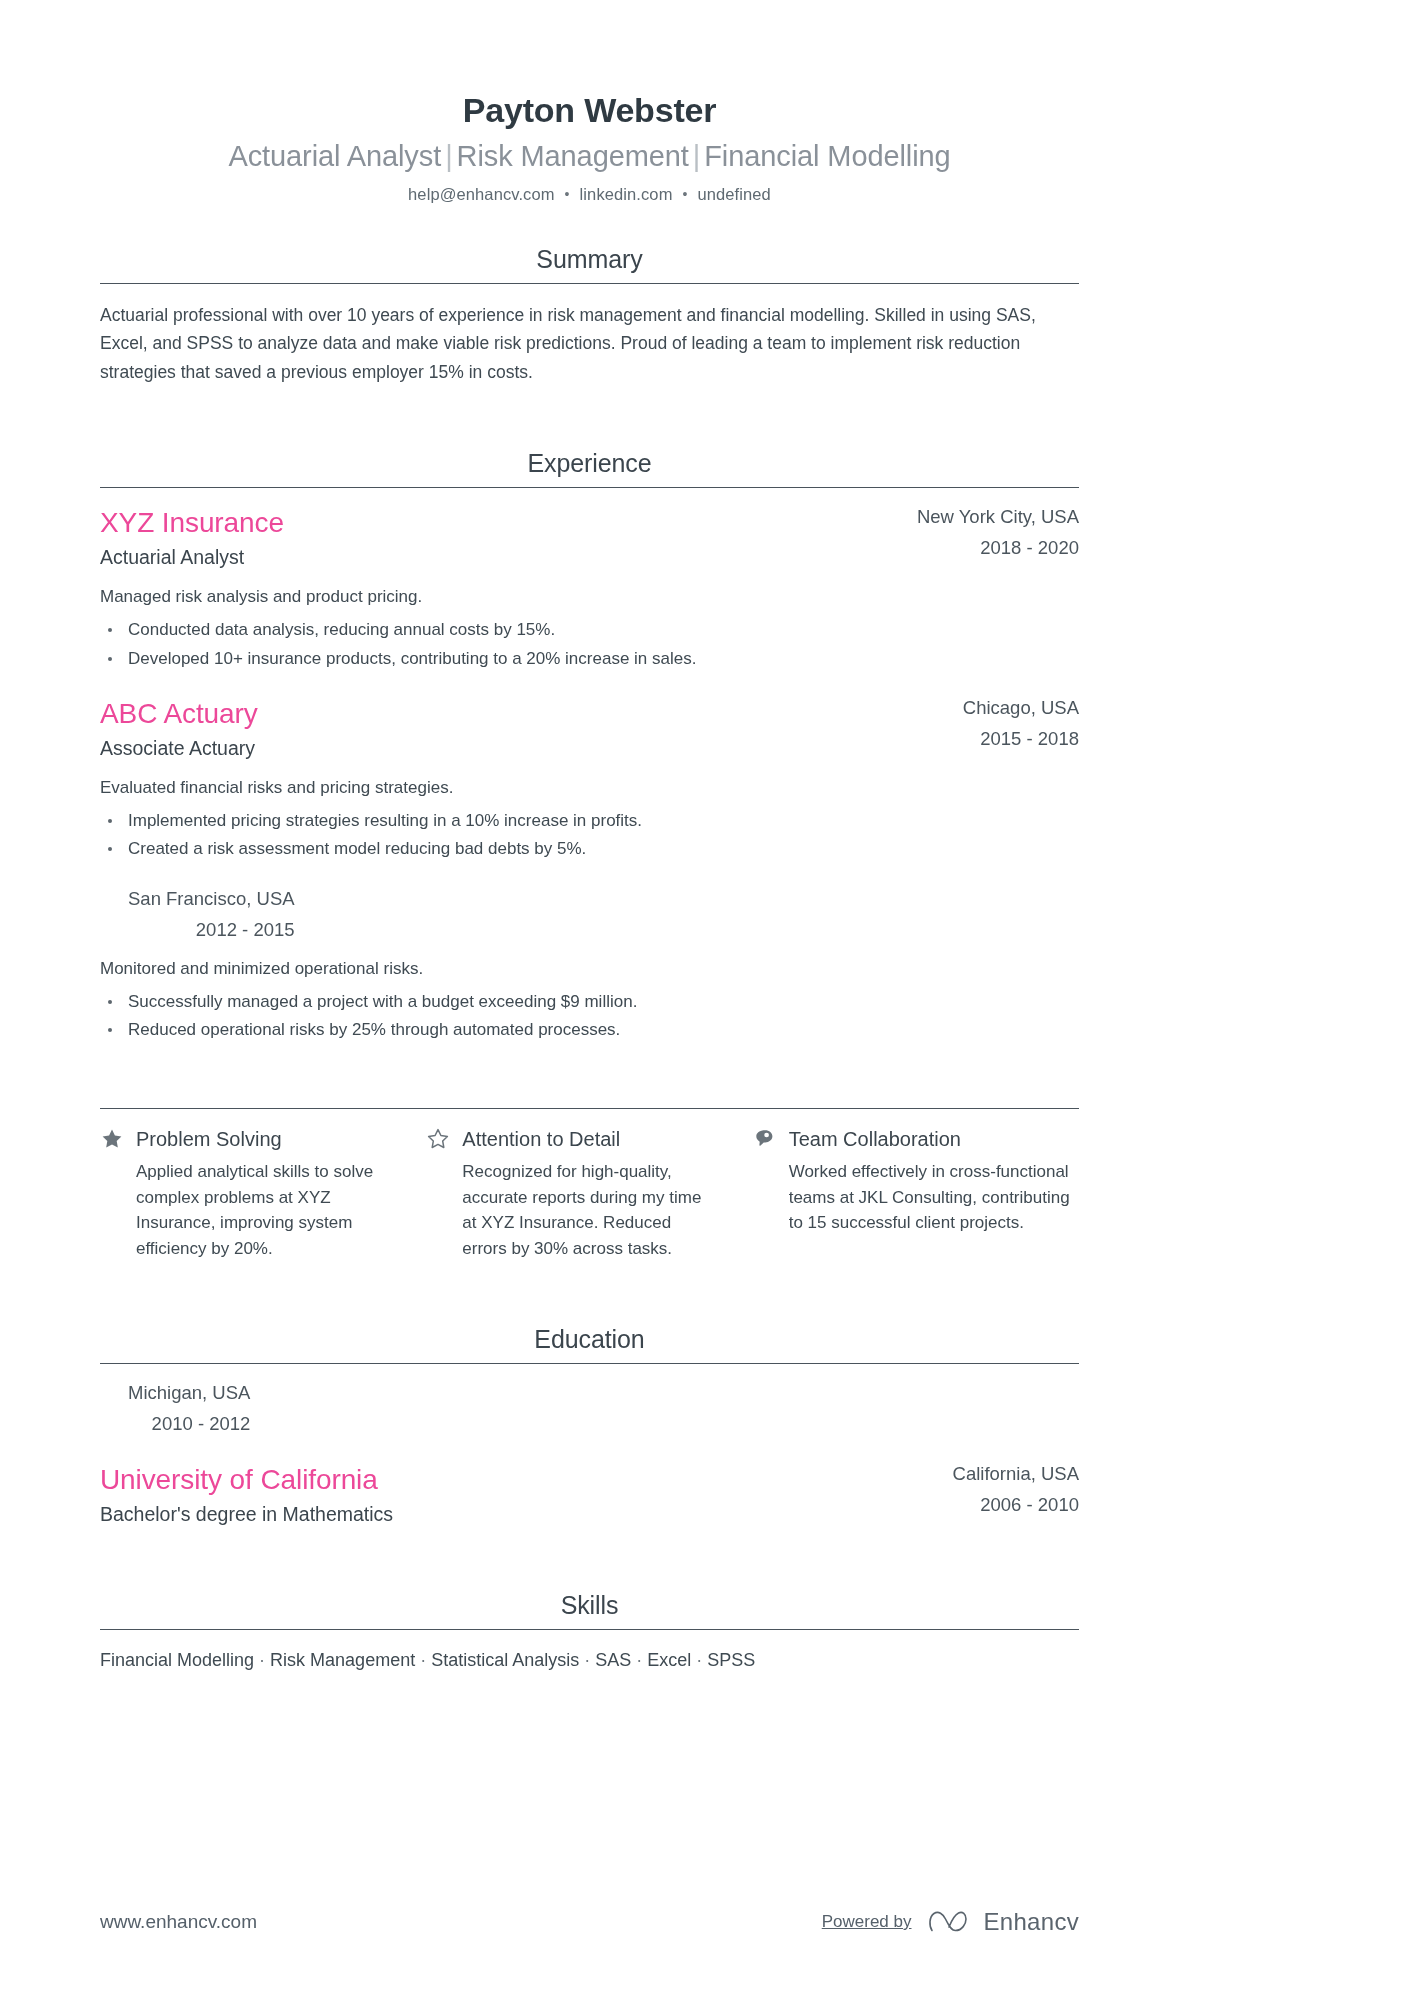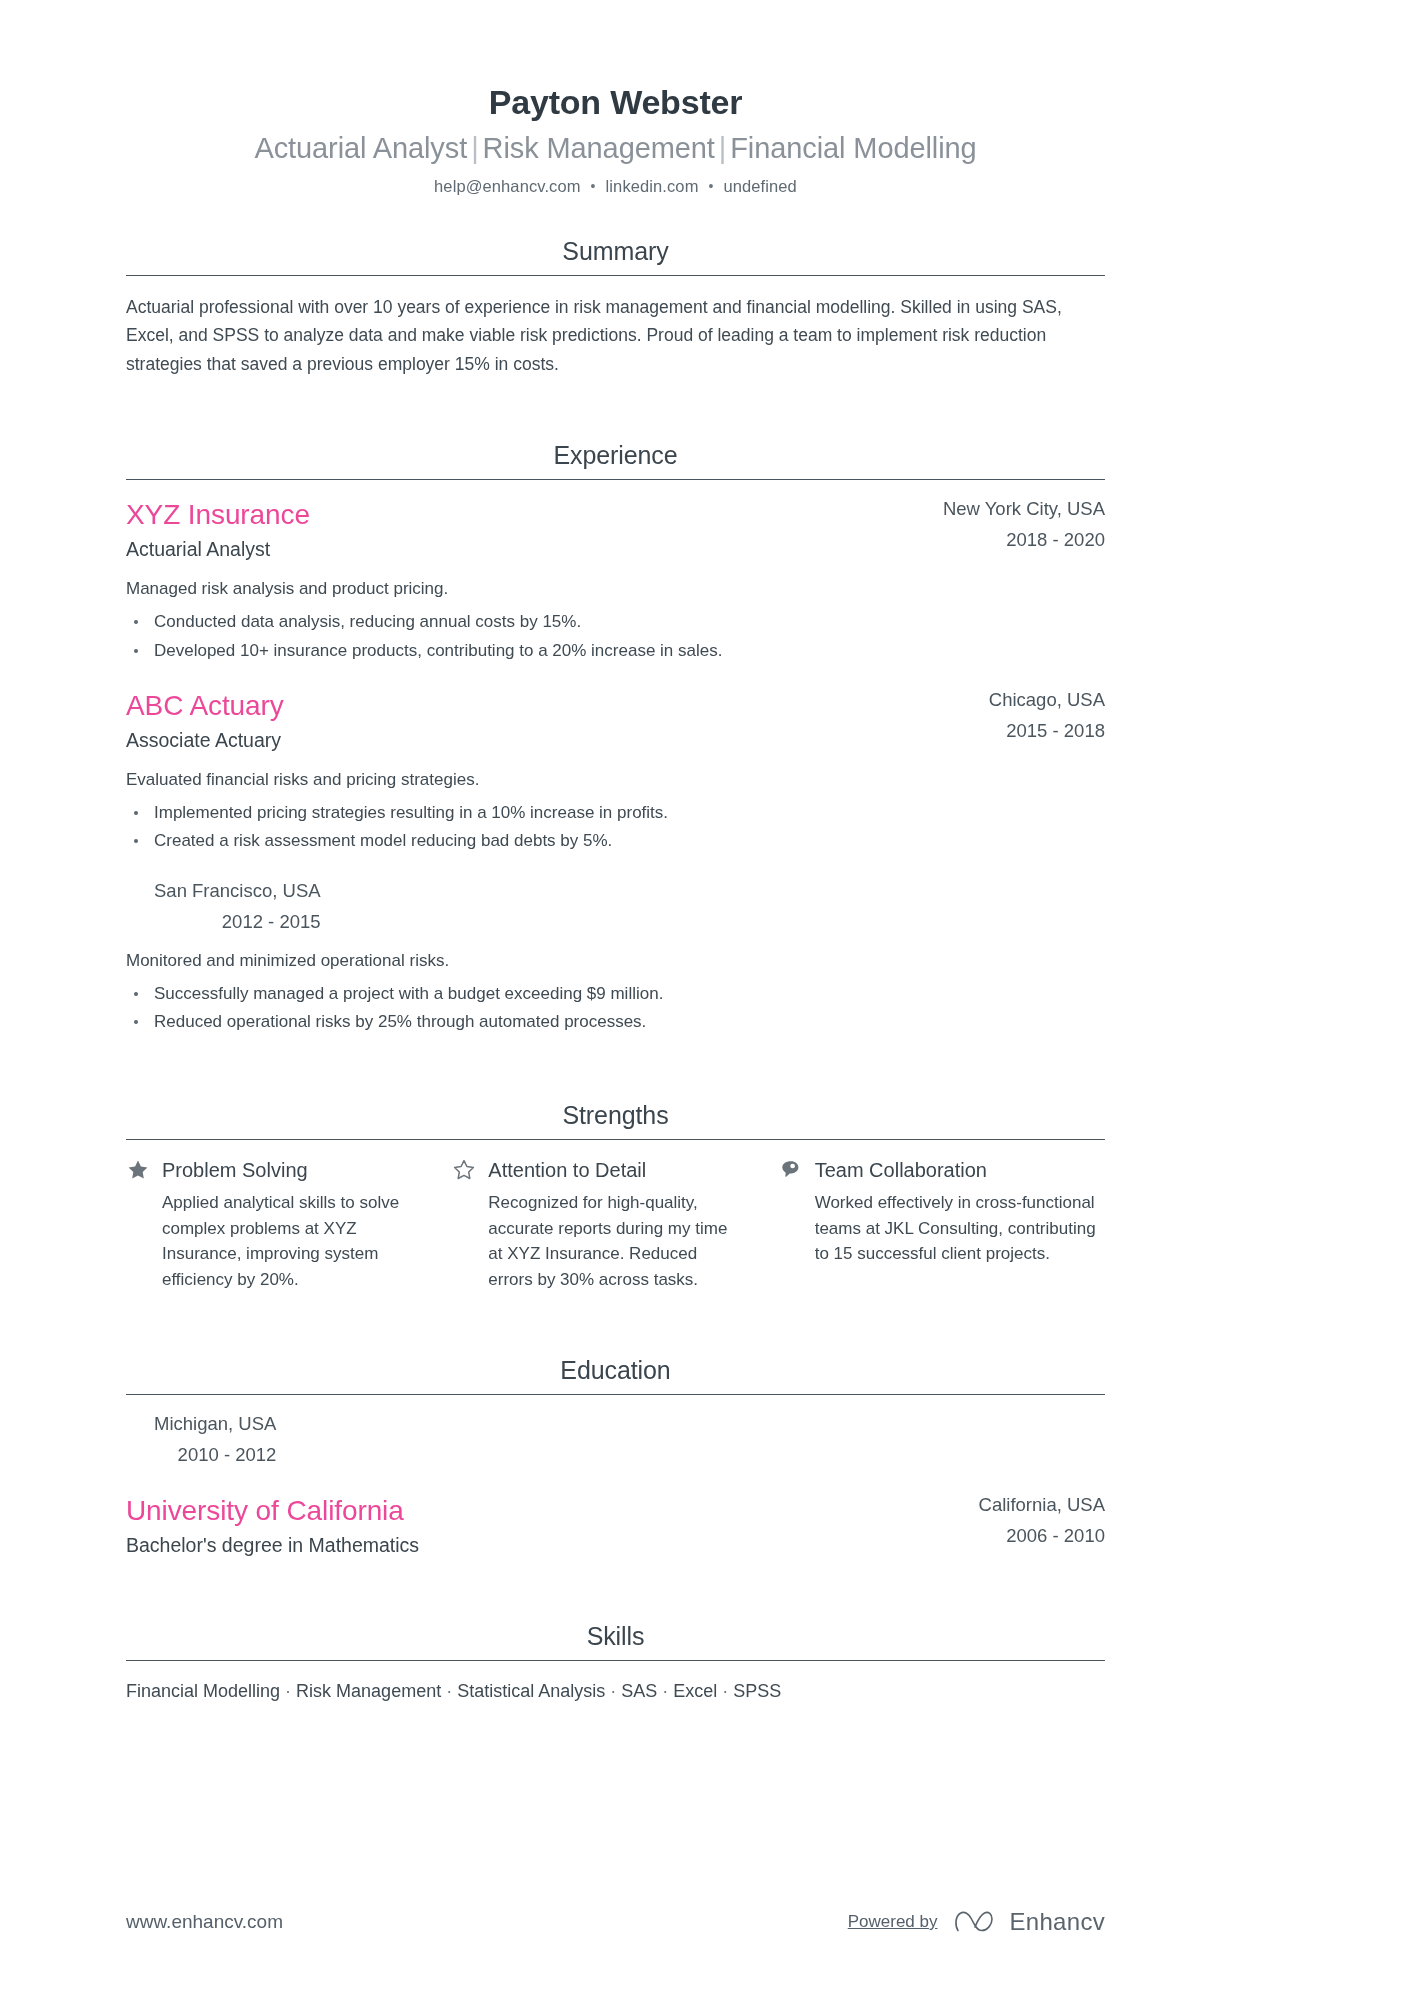--- a/index.html
+++ b/index.html
@@ -14,22 +14,21 @@
     font-family: "Liberation Sans", sans-serif;
     color: #3f4a52;
     -webkit-font-smoothing: antialiased;
   }
 
   .page {
     position: relative;
     width: 1179px;
     min-height: 1995px;
     background: #ffffff;
-    padding: 4px 100px;
-    margin-left: 26px;
+    padding: 12px 100px;
   }
 
   
   .header {
     padding-top: 78px;
     text-align: center;
   }
   .full-name {
     font-size: 34px;
     font-weight: bold;
@@ -329,21 +328,20 @@
           <li>Reduced operational risks by 25% through automated processes.</li>
         </ul>
       </div>
 
     </div>
   </div>
 
   <div class="spacer-lg"></div>
 
   <div class="section">
-    <div class="section-title">Strengths</div>
     <div class="section-rule"></div>
     <div class="section-body">
       <div class="strengths-grid">
 
         <div class="strength-col">
           <div class="strength-head">
             <span class="strength-icon">
               <svg width="24" height="24" viewBox="0 0 24 24" aria-hidden="true">
                 <path d="M12 2.6l2.9 5.9 6.5.95-4.7 4.58 1.11 6.47L12 17.44l-5.81 3.06 1.11-6.47-4.7-4.58 6.5-.95z" fill="#6b747b"></path>
               </svg>

